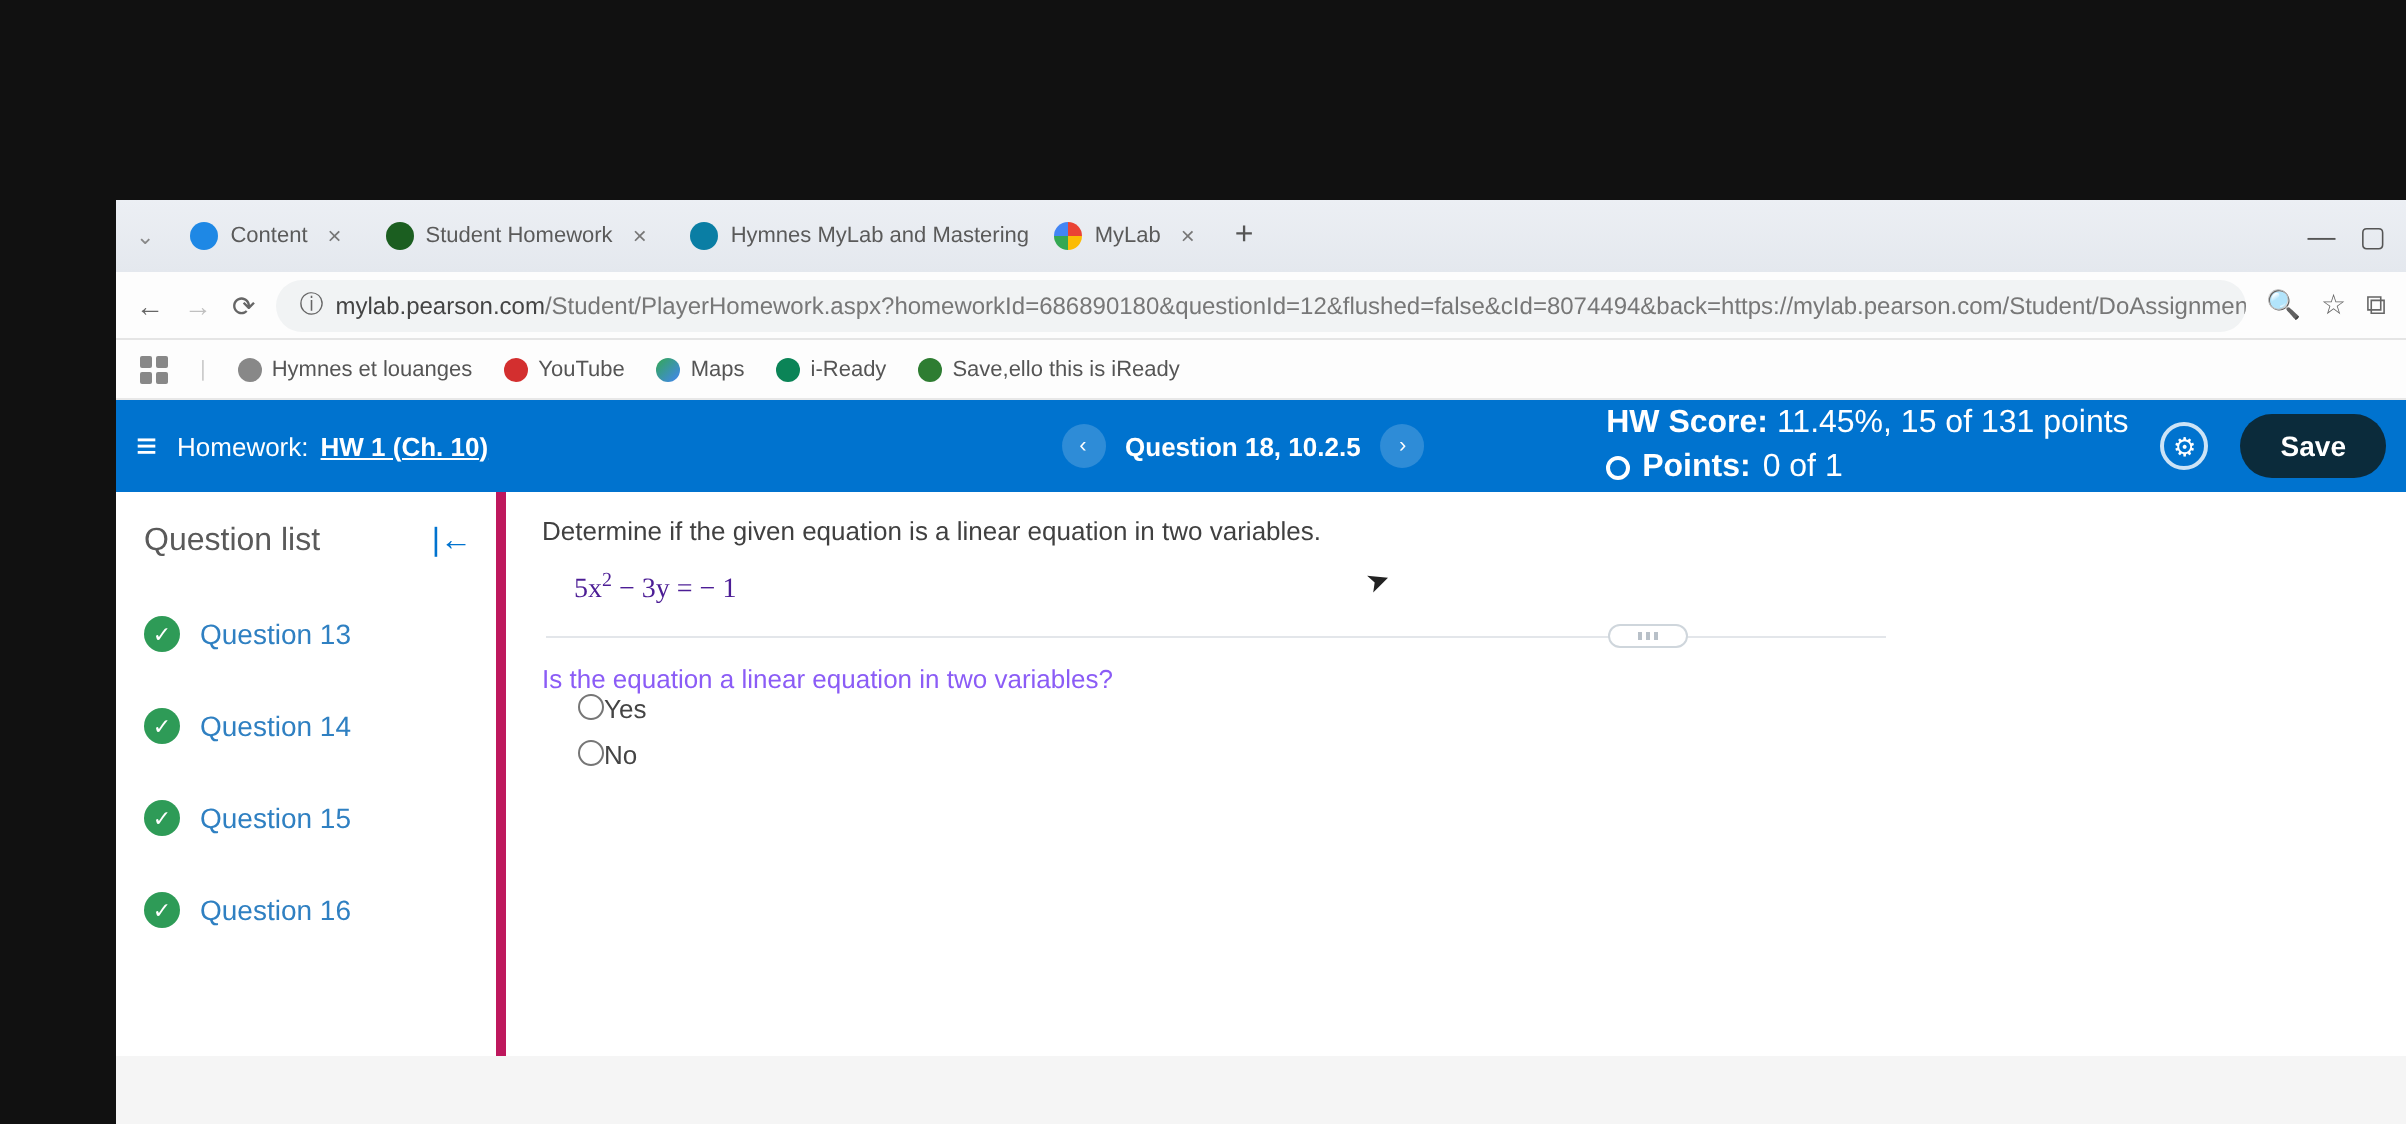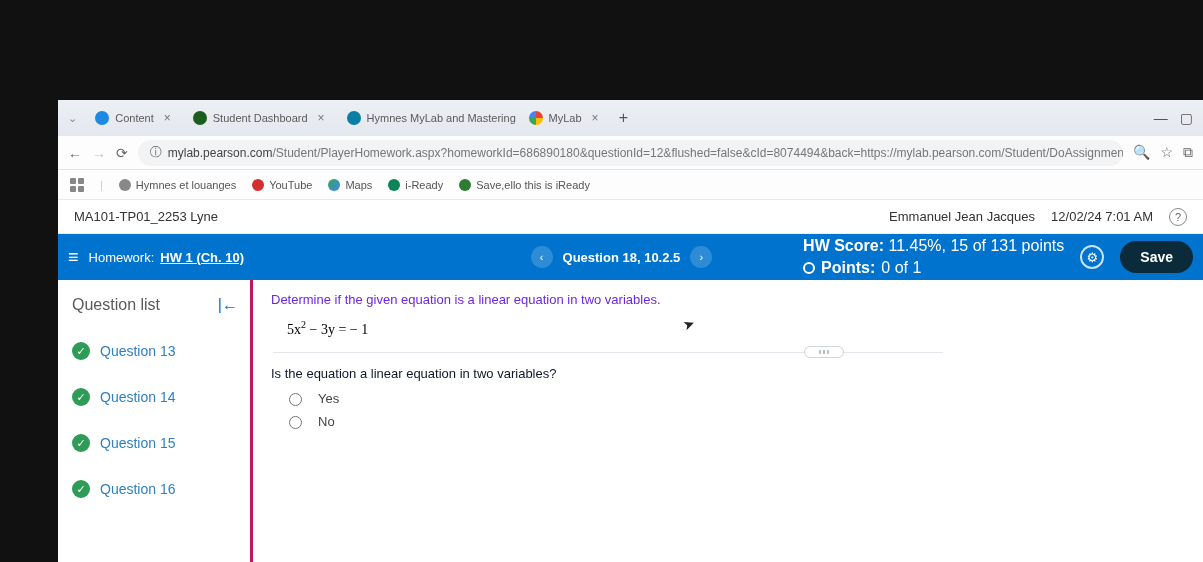--- a/index.html
+++ b/index.html
@@ -175,21 +175,21 @@
   }
 
   
   .main{
     display:flex;
     height:calc(100% - 180px);
     background:#fff;
   }
   .sidebar{
     width:195px;
-    border-right:3px solid #be185d;
+    border-right:5px solid #be185d;
     padding-top:6px;
   }
   .sidebar-head{
     display:flex;align-items:center;justify-content:space-between;
     padding:10px 12px 14px 14px;
     color:#5a5a5a;font-size:16px;
   }
   .collapse-icon{color:#0073cf;font-size:16px;cursor:pointer;}
   .q-item{
     display:flex;align-items:center;gap:10px;
@@ -202,38 +202,38 @@
     width:18px;height:18px;border-radius:50%;
     background:#2e9b57;color:#fff;font-size:11px;
     display:flex;align-items:center;justify-content:center;flex:none;
   }
 
   .content{
     flex:1;
     padding:12px 20px 0 18px;
     position:relative;
   }
-  .prompt{color:#6d28d9;font-size:13px;margin-bottom:12px;}
-  .equation{font-family:"Times New Roman",serif;color:#000000;font-size:14px;margin-left:16px;}
+  .prompt{color:#404040;font-size:13px;margin-bottom:12px;}
+  .equation{font-family:"Times New Roman",serif;color:#4c1d95;font-size:14px;margin-left:16px;}
   .equation sup{font-size:10px;vertical-align:super;}
   .divider-handle{
     position:absolute;
     left:20px; top:72px; right:260px;
     height:1px;background:#e3e6ea;
   }
   .handle{
     position:absolute; top:66px; left:58%;
     width:40px;height:12px;border:1px solid #cfd6dc;border-radius:10px;
     background:#fff;display:flex;align-items:center;justify-content:center;gap:2px;
   }
   .handle span{width:2px;height:4px;background:#b8c0c8;}
 
-  .subq{margin-top:28px;color:#0f172a;font-size:13px;margin-bottom:10px;}
+  .subq{margin-top:28px;color:#8b5cf6;font-size:13px;}
   .opts{margin-left:18px;display:flex;flex-direction:column;gap:8px;font-size:13px;color:#444;}
-  .opt{display:flex;align-items:flex-end;gap:16px;}
+  .opt{display:flex;align-items:flex-start;gap:0;}
   .opt input{cursor:pointer;}
   .cursor-arrow{
     position:absolute;top:36px;left:430px;font-size:14px;color:#222;
     transform:rotate(-20deg);
   }
 </style>
 </head>
 <body>
 
 <div class="screen">
@@ -241,21 +241,21 @@
   <div class="tab-strip">
     <span class="chev">⌄</span>
 
     <div class="tab">
       <span class="fav blue"></span>
       <span>Content</span>
       <span class="tab-close">×</span>
     </div>
     <div class="tab">
       <span class="fav dark"></span>
-      <span>Student Dashboard</span>
+      <span>Student Homework</span>
       <span class="tab-close">×</span>
     </div>
     <div class="tab">
       <span class="fav pearson"></span>
       <span>Hymnes MyLab and Mastering</span>
 
     </div>
     <div class="tab">
       <span class="fav g"></span>
       <span>MyLab</span>
@@ -308,28 +308,20 @@
     <div class="bm">
         <span class="dot iready"></span>
         <span>i-Ready</span>
       </div>
     <div class="bm">
         <span class="dot ello"></span>
         <span>Save,ello this is iReady</span>
       </div>
   </div>
 
-  <div class="course-row">
-    <span>MA101-TP01_2253 Lyne</span>
-    <div class="right">
-      <span>Emmanuel Jean Jacques</span>
-      <span>12/02/24 7:01 AM</span>
-      <span class="help-icon">?</span>
-    </div>
-  </div>
 
   <div class="hw-bar">
     <span class="menu-icon">≡</span>
     <span class="hw-label">Homework:</span>
     <span class="hw-name">HW 1 (Ch. 10)</span>
 
     <div class="q-nav">
       <span class="nav-chip">‹</span>
       <span class="q-title">Question 18, 10.2.5</span>
       <span class="nav-chip">›</span>

